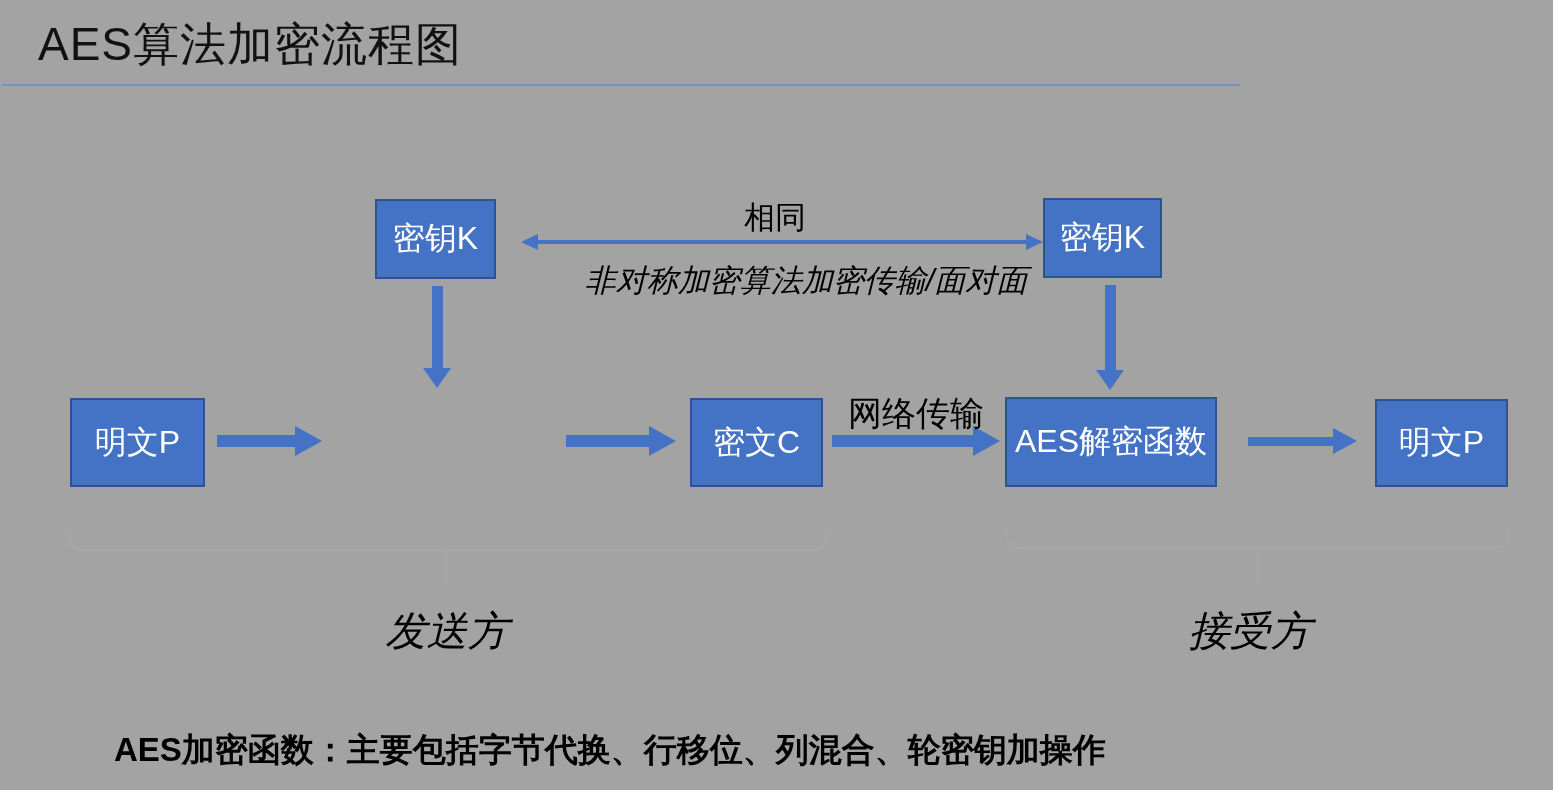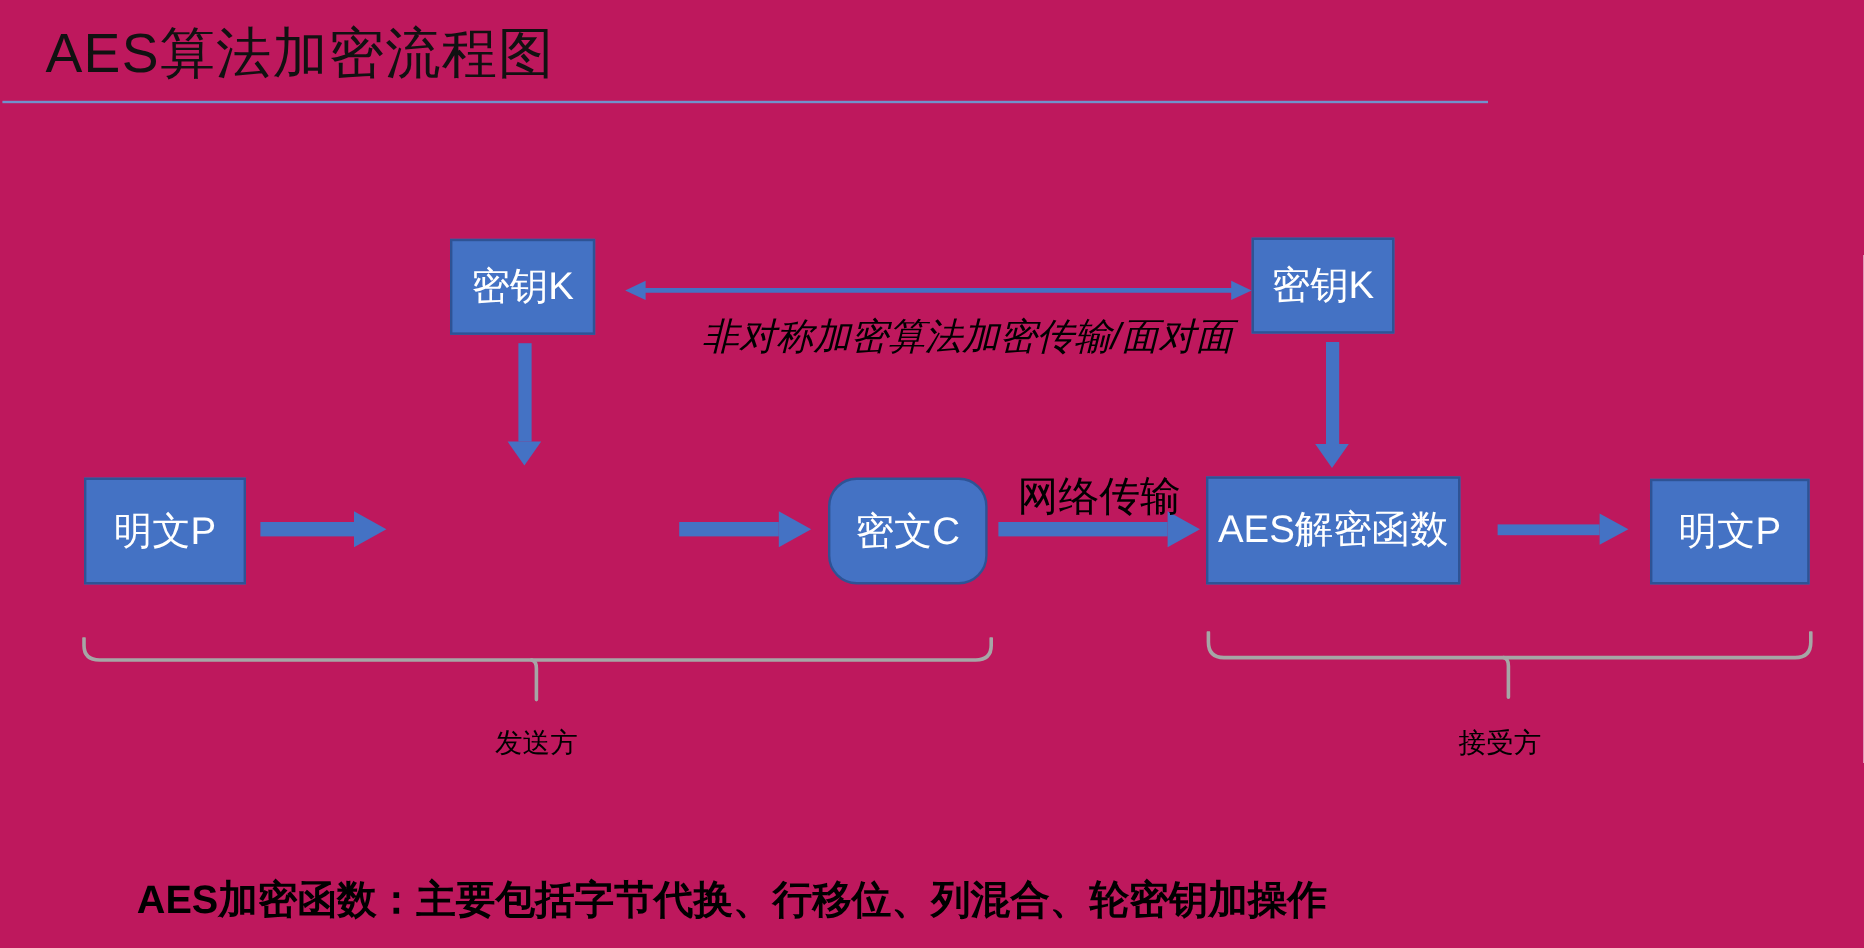--- a/index.html
+++ b/index.html
@@ -1,19 +1,19 @@
 <!DOCTYPE html>
 <html style="--box-fill: #4472c4; --box-border: #2e5395; --box-text: #ffffff; --arrow: #4472c4; --brace: #a6a6a6; --divider: #7191cd;"><head>
 <meta charset="utf-8">
 <style>
   html,body{margin:0;padding:0;background:#ffffff;}
   #canvas{
     position:relative;
     width:1553px;height:790px;
-    background:#be185d;
+    background:#a3a3a3;
     font-family:"Liberation Sans","DejaVu Sans",sans-serif;
     overflow:hidden;
   }
   .abs{position:absolute;}
 
   
   .title{
     left:38px;top:14px;
     font-size:46px;color:#111;
     letter-spacing:1px;
@@ -52,21 +52,21 @@
     border-left:14px solid transparent;
     border-right:14px solid transparent;
     border-top:20px solid var(--arrow);}
 
   
   .lbl{
     color:#000;font-size:31px;
     text-align:center;white-space:nowrap;
   }
   .lbl.small{font-size:34px;}
-  .lbl.group{font-size:23px;}
+  .lbl.group{font-size:41px;font-style:italic;}
   .footnote{
     left:114px;top:728px;
     font-size:33px;font-weight:bold;color:#000;
     white-space:nowrap;
   }
   svg{display:block;}
   .brace-stroke{fill:none;stroke:var(--brace);stroke-width:3;stroke-linecap:round;}
   .dbl-line{stroke:var(--arrow);stroke-width:4;}
   .dbl-head{fill:var(--arrow);}
 </style>
@@ -81,33 +81,34 @@
   <div class="abs node" style="left:375px;top:199px;width:121px;height:80px;">密钥K</div>
   <div class="abs node" style="left:1043px;top:198px;width:119px;height:80px;">密钥K</div>
 
   <div class="abs" style="left:520px;top:232px;">
     <svg width="524" height="20" viewBox="0 0 524 20">
       <line class="dbl-line" x1="15" y1="10" x2="509" y2="10"></line>
       <polygon class="dbl-head" points="1,10 18,2 18,18"></polygon>
       <polygon class="dbl-head" points="523,10 506,2 506,18"></polygon>
     </svg>
   </div>
+  <div class="abs lbl" style="left:675px;top:197px;width:200px;">相同</div>
   <div class="abs lbl" style="left:556px;top:260px;width:500px;font-style:italic;">非对称加密算法加密传输/面对面</div>
 
   <div class="abs varrow" style="left:423px;top:286px;width:28px;height:102px;">
     <div class="shaft"></div>
       <div class="head"></div>
   </div>
   <div class="abs varrow" style="left:1096px;top:285px;width:28px;height:105px;">
     <div class="shaft"></div>
       <div class="head"></div>
   </div>
 
   <div class="abs node" style="left:70px;top:398px;width:135px;height:89px;">明文P</div>
-  <div class="abs node" style="left:690px;top:398px;width:133px;height:89px;border-radius:24px;">密文C</div>
+  <div class="abs node" style="left:690px;top:398px;width:133px;height:89px;">密文C</div>
   <div class="abs node" style="left:1005px;top:397px;width:212px;height:90px;">AES解密函数</div>
   <div class="abs node" style="left:1375px;top:399px;width:133px;height:88px;">明文P</div>
 
   <div class="abs harrow" style="left:217px;top:426px;width:105px;height:30px;">
     <div class="shaft"></div>
       <div class="head"></div>
   </div>
   <div class="abs harrow" style="left:566px;top:426px;width:110px;height:30px;">
     <div class="shaft"></div>
       <div class="head"></div>

